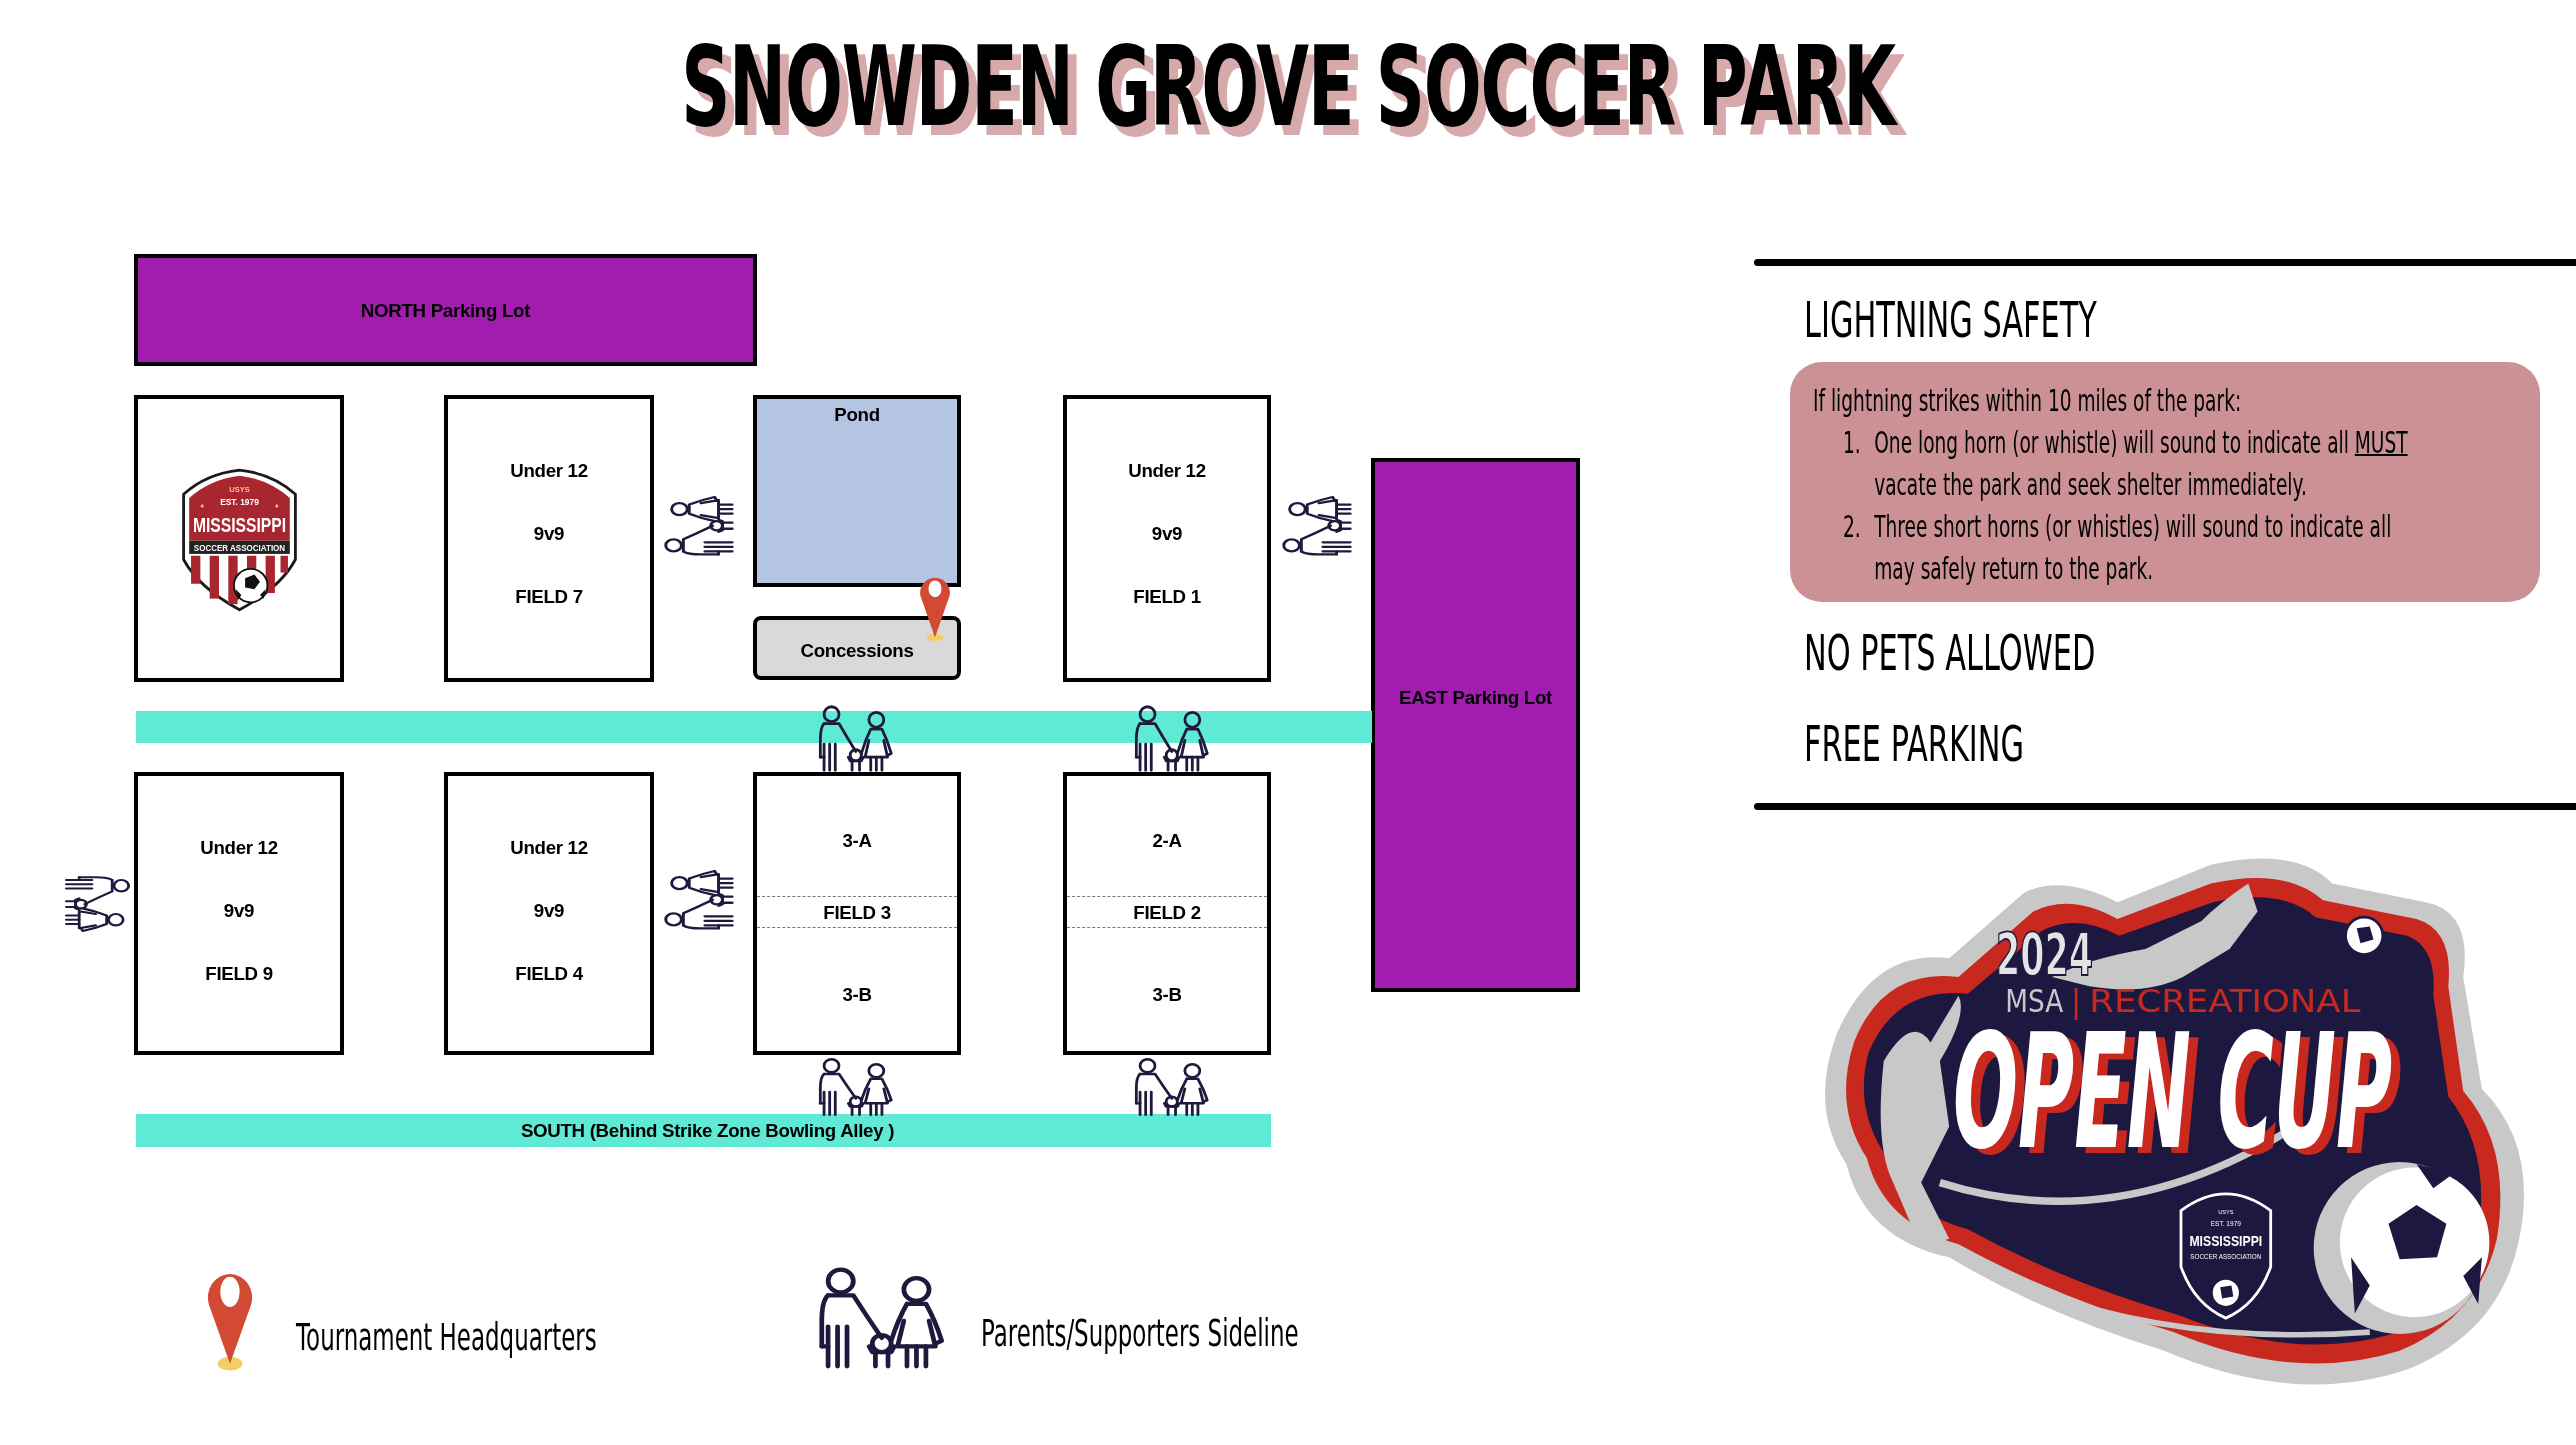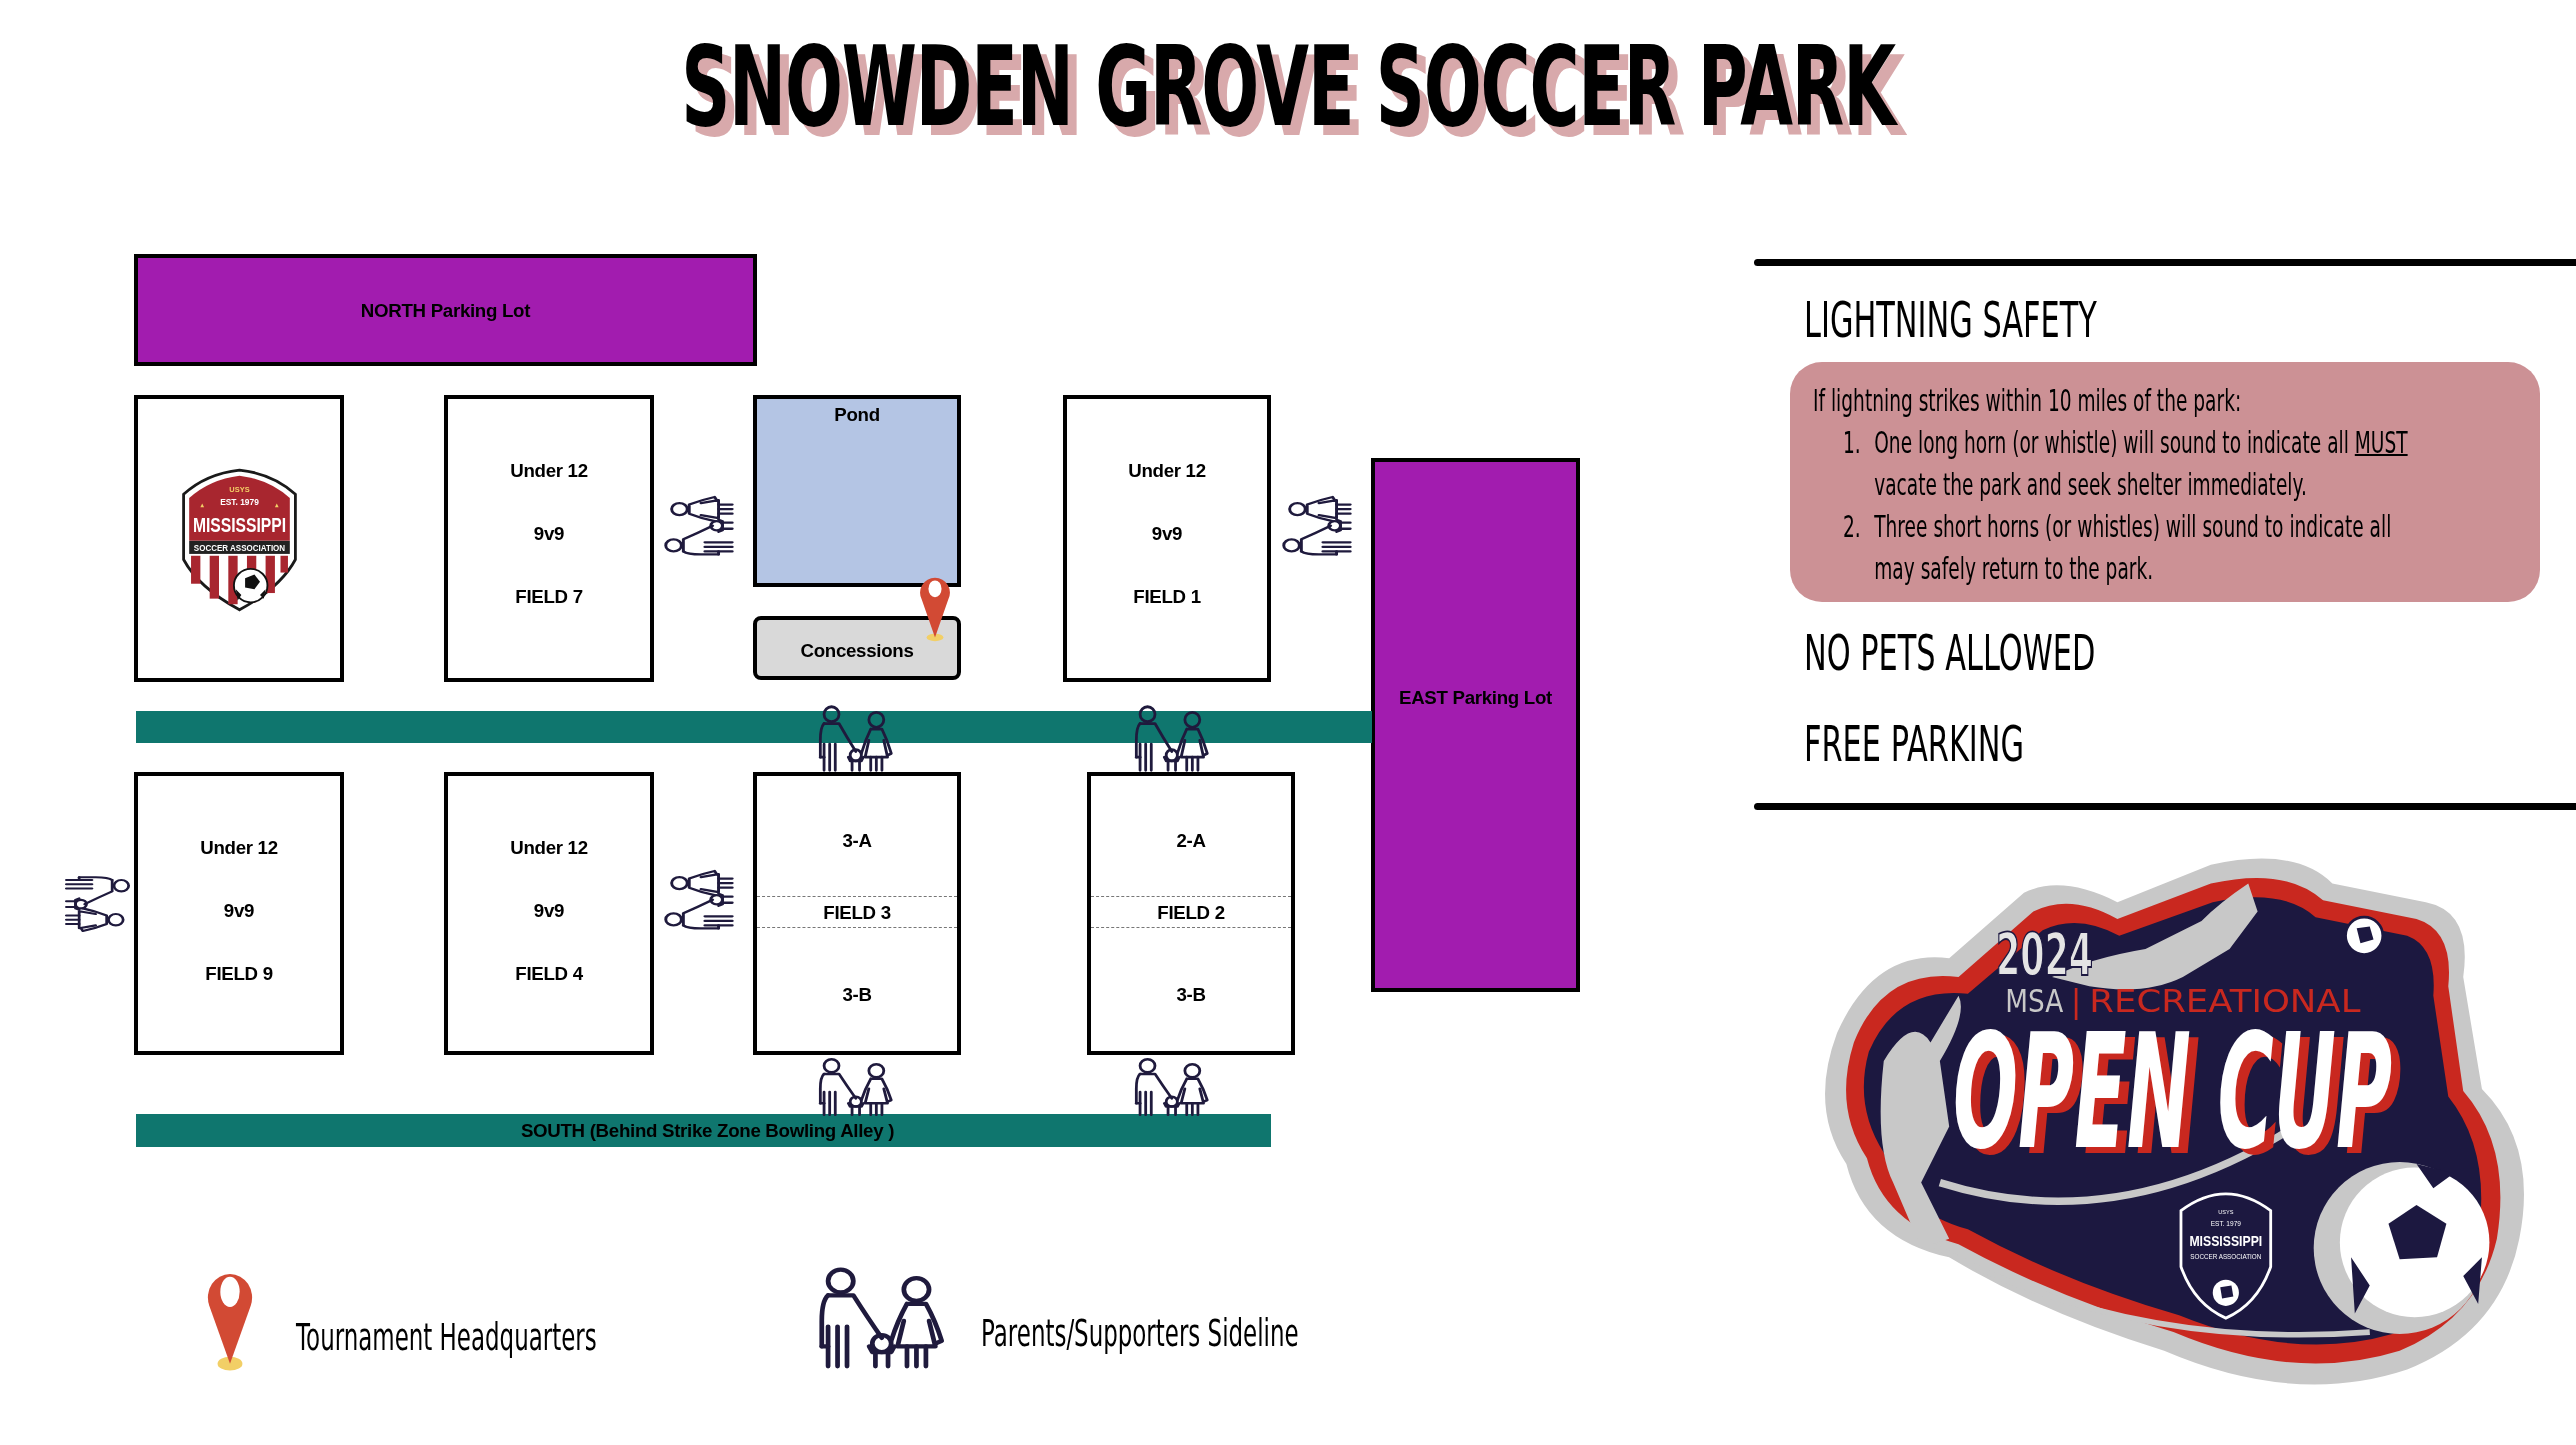--- a/index.html
+++ b/index.html
@@ -29,21 +29,21 @@
   .box .line { line-height: 31px; letter-spacing: -0.3px; }
   .box.field { justify-content: flex-start; padding-top: 56px; gap: 32px; }
   .pond .line { }
 
   .split { justify-content: flex-start; }
   .split .half { position: absolute; left: 0; width: 100%; text-align: center; }
   .split .mid { position: absolute; left: 0; width: 100%; height: 32px; top: 120px;
                 border-top: 1.9px dashed #777; border-bottom: 1.9px dashed #777;
                 display: flex; align-items: center; justify-content: center; }
 
-  .band { position: absolute; background: #0f766e; padding-left: 8px; }
+  .band { position: absolute; background: #5eead4; padding-left: 8px; }
   .band-label { font-family: "Liberation Sans", sans-serif; font-weight: bold; font-size: 18.7px;
                 display: flex; align-items: center; justify-content: center; letter-spacing: -0.3px; }
 
   .icon-family { position: absolute; }
   .icon-family svg { width: 100%; height: 100%; display: block; }
 
   
   .rule { position: absolute; left: 1754px; width: 822px; height: 6.5px; background: #000; border-radius: 3.7px 0 0 3.7px; }
   .rp-heading { position: absolute; left: 1804px; font-family: "DejaVu Sans", sans-serif;
                 font-size: 49px; line-height: 56px; color: #000;
@@ -169,21 +169,21 @@
   </div>
 
   <div class="box split" style="left:753px;top:772px;width:208px;height:283px;">
     <span class="line half" style="top:49px;">3-A</span>
     <div class="mid">
       <span class="line">FIELD 3</span>
     </div>
     <span class="line half" style="top:203px;">3-B</span>
   </div>
 
-  <div class="box split" style="left:1063px;top:772px;width:208px;height:283px;margin-left:24px;">
+  <div class="box split" style="left:1063px;top:772px;width:208px;height:283px;">
     <span class="line half" style="top:49px;">2-A</span>
     <div class="mid">
       <span class="line">FIELD 2</span>
     </div>
     <span class="line half" style="top:203px;">3-B</span>
   </div>
 
   <div class="band band-label" style="left:136px;top:1114px;width:1135px;height:33px;">
     <span>SOUTH  (Behind Strike Zone Bowling Alley )</span>
   </div>

